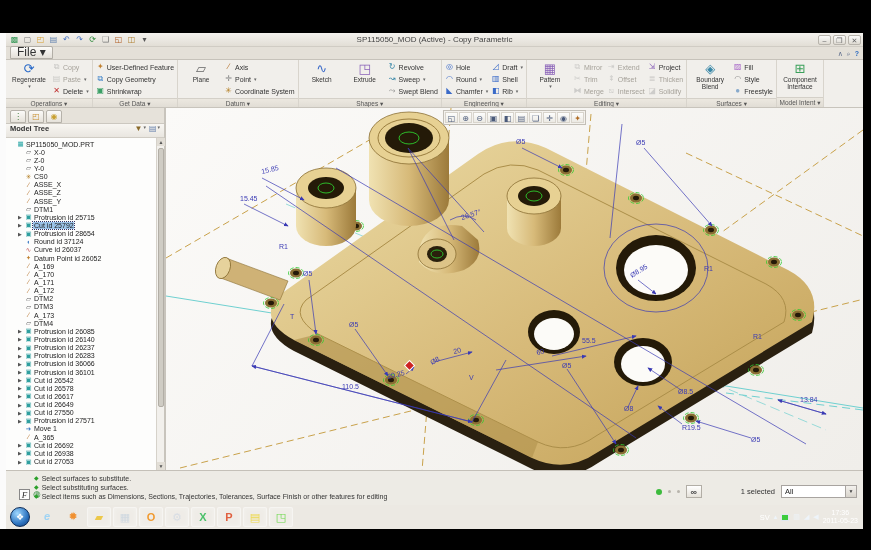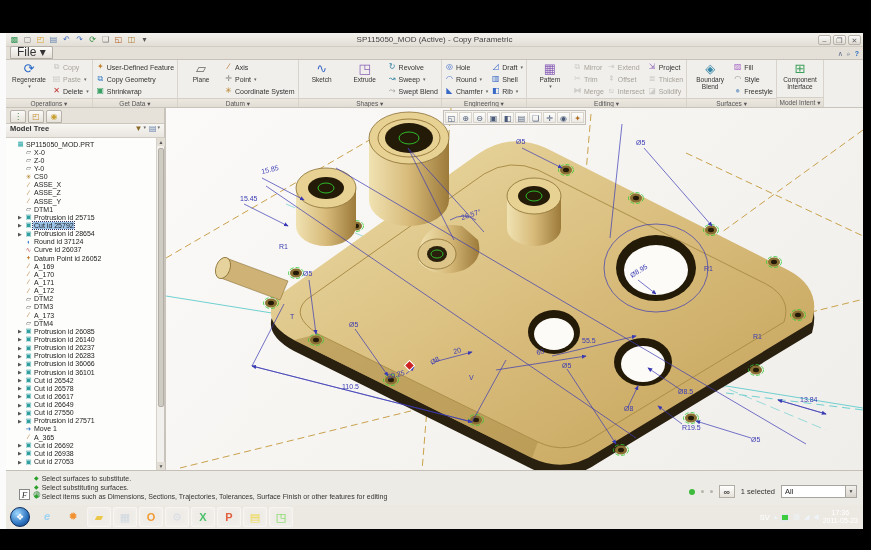--- a/index.html
+++ b/index.html
@@ -84,21 +84,21 @@
     font-style:italic;font-size:9px;line-height:10px;text-align:center;color:#333;}
   .globe{font-size:9px;color:#2e8a3a;line-height:11px;}
   .msgs{position:absolute;left:28px;top:3px;}
   .msg{font-size:7px;color:#333;line-height:9px;display:flex;align-items:center;gap:3px;white-space:nowrap;}
   .msg .dia{color:#2aa02a;font-size:6px;}
   .status-right{position:absolute;right:6px;bottom:7px;display:flex;align-items:center;gap:6px;}
   .dot-g{width:6px;height:6px;border-radius:50%;background:#3dbb3d;}
   .dot-s{width:3px;height:3px;border-radius:50%;background:#b8b4ac;}
   .binoc{width:16px;height:13px;background:linear-gradient(#fff,#e6e2da);border:1px solid #b2aea6;
     font-size:9px;font-weight:bold;text-align:center;line-height:12px;color:#444;}
-  .selcount{font-size:7.5px;color:#333;}
+  .selcount{font-size:7.5px;color:#333;margin-left:33px;}
   .filter-sel{width:76px;height:13px;background:#fff;border:1px solid #a8a4a0;font-size:7.5px;
     line-height:12px;padding:0 3px;color:#222;position:relative;}
   .filter-sel .fs-arr{position:absolute;right:0;top:0;width:11px;height:11px;background:linear-gradient(#f4f2ee,#d8d4cc);
     border-left:1px solid #a8a4a0;font-size:5px;text-align:center;line-height:11px;color:#444;}
 
   
   .taskbar{position:absolute;left:0;top:472px;width:857px;height:24px;
     background:linear-gradient(#4084c8,#1d5globe 0%),linear-gradient(#3c80c4 0%,#1c5694 45%,#123e74 50%,#1a4a84 100%);
     display:flex;align-items:center;padding-left:4px;}
   .orb{width:20px;height:20px;border-radius:50%;background:radial-gradient(circle at 35% 30%,#9fd8ff,#2e74c0 60%,#123a78);

